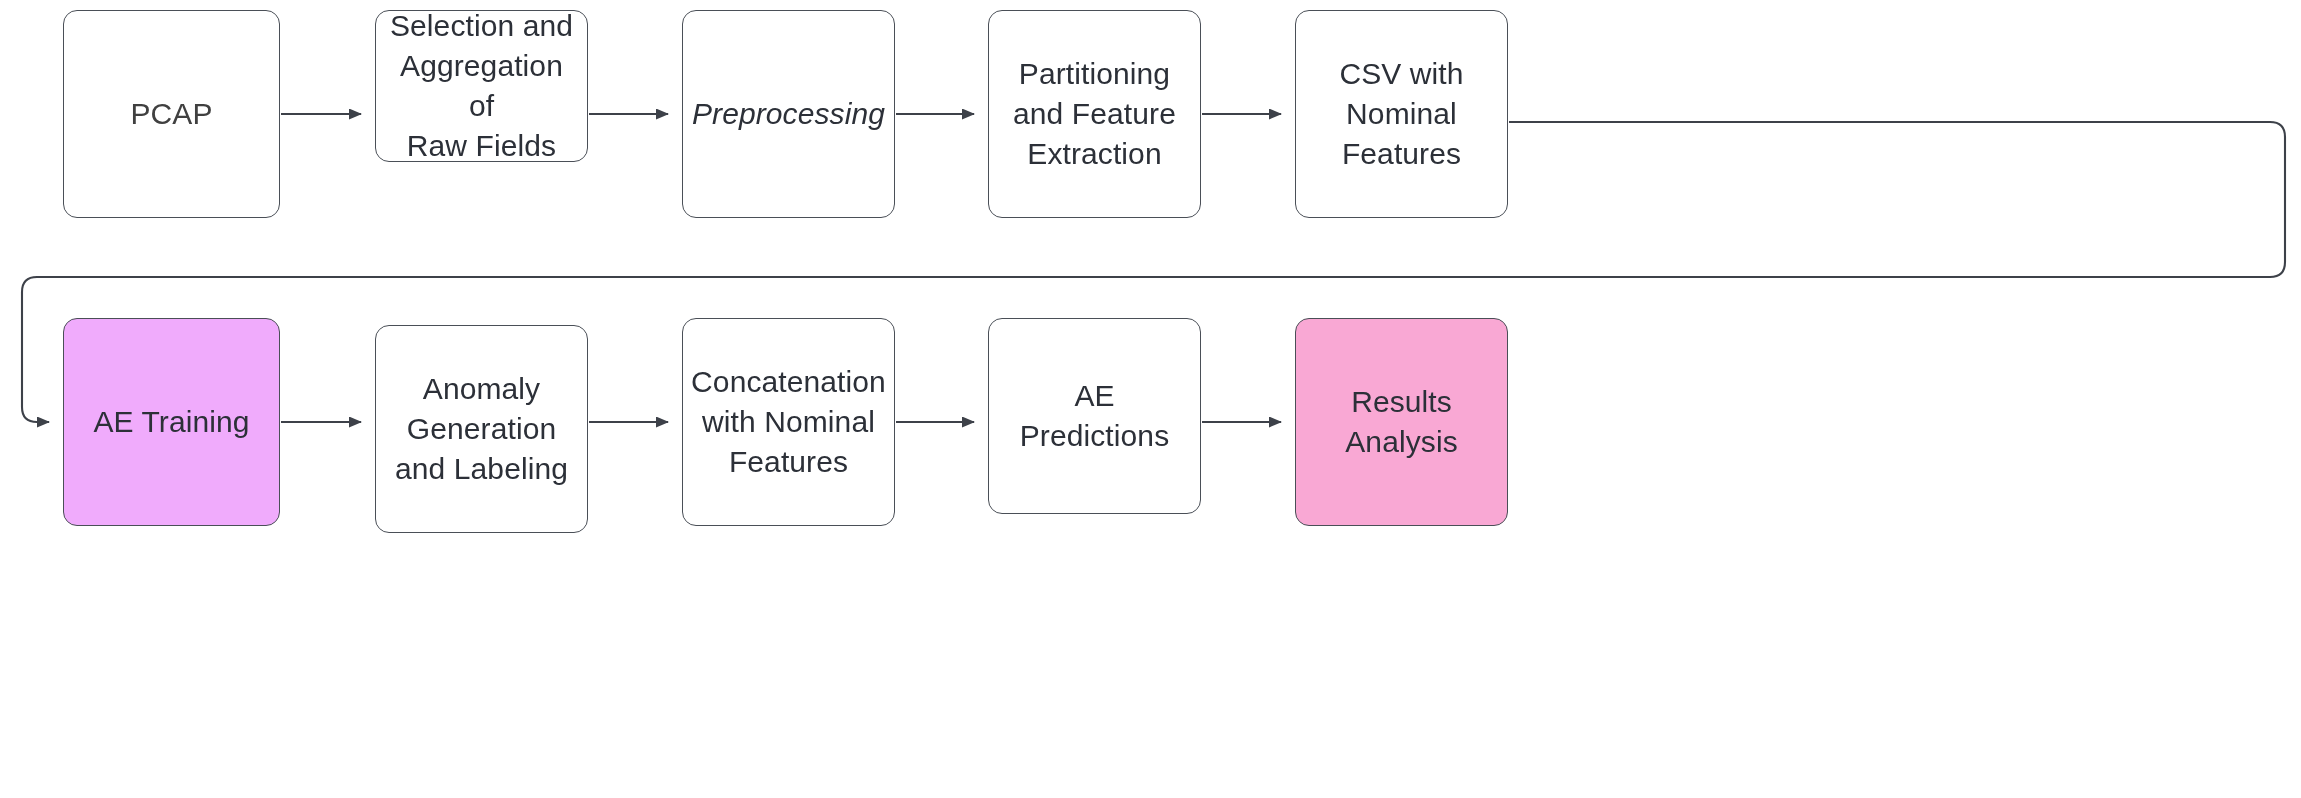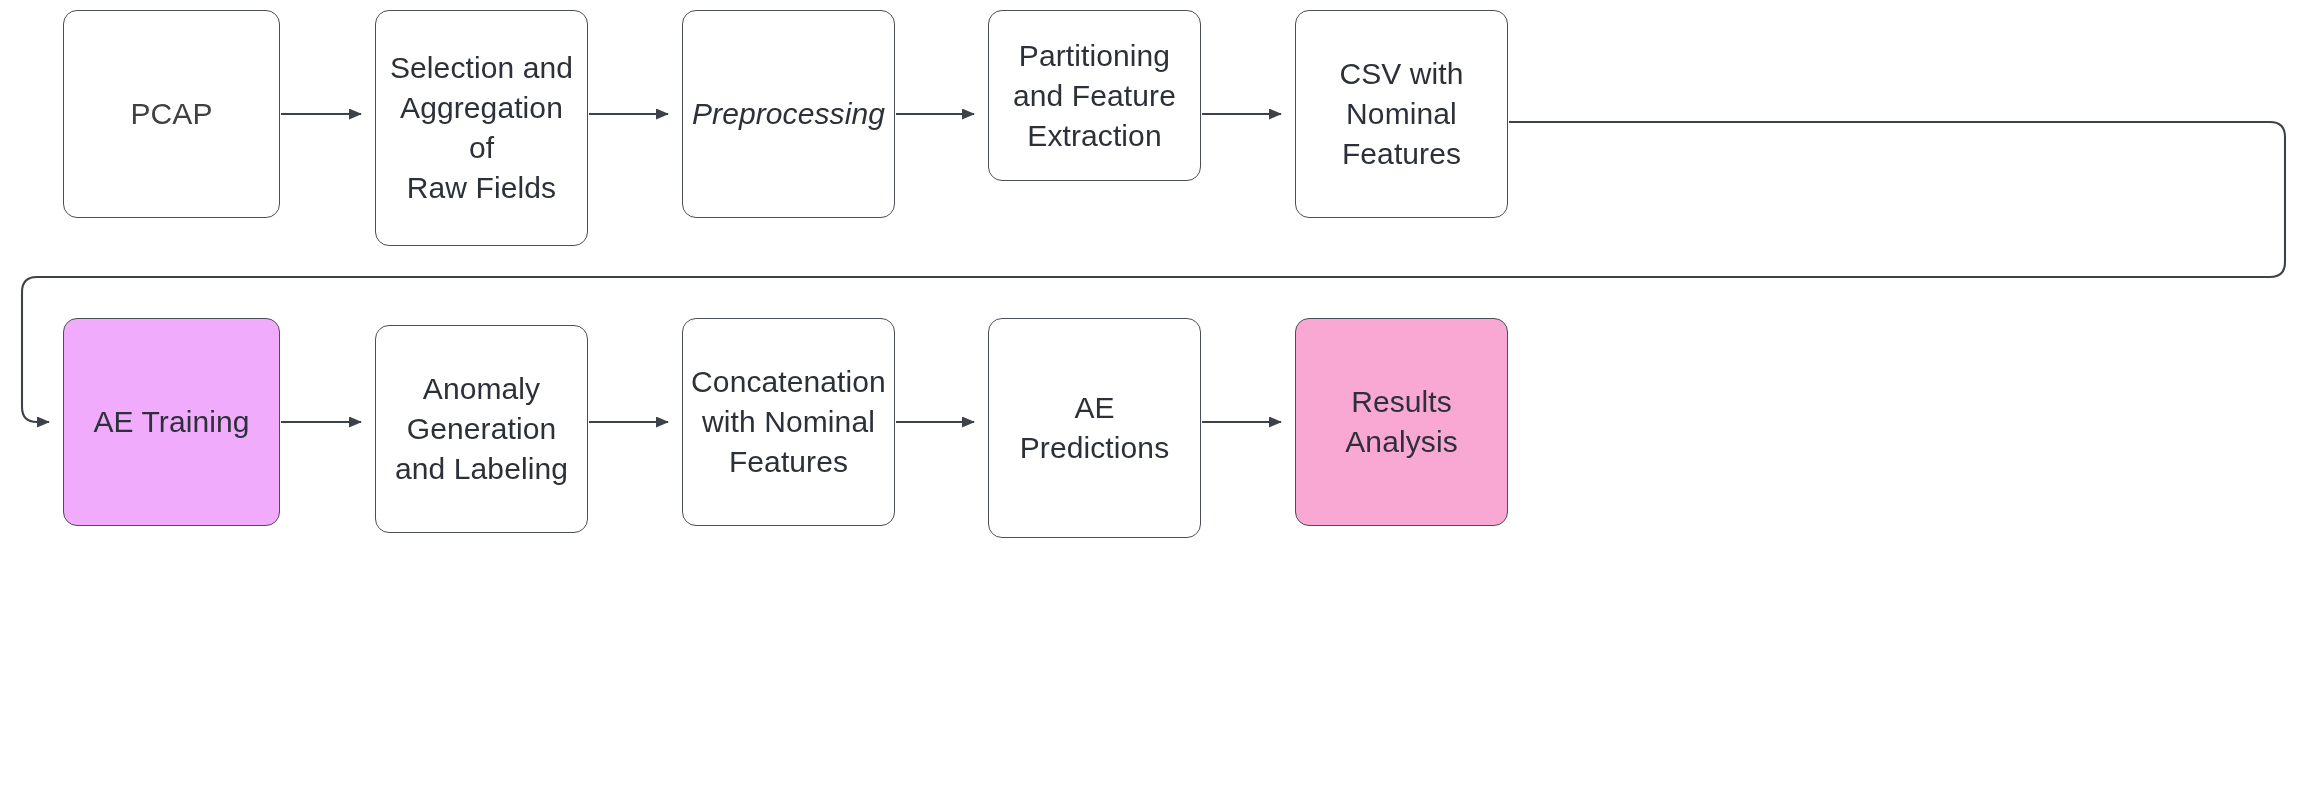--- a/index.html
+++ b/index.html
@@ -67,29 +67,29 @@
         <path d="M 589 422 L 668 422" marker-end="url(#arrowhead)"></path>
         <path d="M 896 422 L 974 422" marker-end="url(#arrowhead)"></path>
         <path d="M 1202 422 L 1281 422" marker-end="url(#arrowhead)"></path>
       </g>
   </svg>
 
   <div id="node-layer">
       <div class="node" style="left: 63px; top: 10px; width: 217px; height: 208px; background: rgb(255, 255, 255); border-color: rgb(74, 79, 87);">
         <span class="node-label" style="color: #404040;">PCAP</span>
       </div>
-      <div class="node" style="left: 375px; top: 10px; width: 213px; height: 236px; background: rgb(255, 255, 255); border-color: rgb(74, 79, 87);">
+      <div class="node" style="left: 375px; top: 10px; width: 213px; height: 152px; background: rgb(255, 255, 255); border-color: rgb(74, 79, 87);">
         <span class="node-label" style="color: rgb(44, 48, 56);">Selection and
 Aggregation of
 Raw Fields</span>
       </div>
       <div class="node" style="left: 682px; top: 10px; width: 213px; height: 208px; background: rgb(255, 255, 255); border-color: rgb(74, 79, 87); font-style: italic;">
         <span class="node-label" style="color: rgb(44, 48, 56);">Preprocessing</span>
       </div>
-      <div class="node" style="left: 988px; top: 10px; width: 213px; height: 171px; background: rgb(255, 255, 255); border-color: rgb(74, 79, 87);">
+      <div class="node" style="left: 988px; top: 10px; width: 213px; height: 208px; background: rgb(255, 255, 255); border-color: rgb(74, 79, 87);">
         <span class="node-label" style="color: rgb(44, 48, 56);">Partitioning
 and Feature
 Extraction</span>
       </div>
       <div class="node" style="left: 1295px; top: 10px; width: 213px; height: 208px; background: rgb(255, 255, 255); border-color: rgb(74, 79, 87);">
         <span class="node-label" style="color: rgb(44, 48, 56);">CSV with
 Nominal
 Features</span>
       </div>
       <div class="node" style="left: 63px; top: 318px; width: 217px; height: 208px; background: #f0abfc; border-color: rgb(74, 79, 87);">
@@ -98,21 +98,21 @@
       <div class="node" style="left: 375px; top: 325px; width: 213px; height: 208px; background: rgb(255, 255, 255); border-color: rgb(74, 79, 87);">
         <span class="node-label" style="color: rgb(44, 48, 56);">Anomaly
 Generation
 and Labeling</span>
       </div>
       <div class="node" style="left: 682px; top: 318px; width: 213px; height: 208px; background: rgb(255, 255, 255); border-color: rgb(74, 79, 87);">
         <span class="node-label" style="color: rgb(44, 48, 56);">Concatenation
 with Nominal
 Features</span>
       </div>
-      <div class="node" style="left: 988px; top: 318px; width: 213px; height: 220px; background: rgb(255, 255, 255); border-color: rgb(74, 79, 87);">
+      <div class="node" style="left: 988px; top: 318px; width: 213px; height: 196px; background: rgb(255, 255, 255); border-color: rgb(74, 79, 87);">
         <span class="node-label" style="color: rgb(44, 48, 56);">AE Predictions</span>
       </div>
       <div class="node" style="left: 1295px; top: 318px; width: 213px; height: 208px; background: #f9a8d4; border-color: rgb(74, 79, 87);">
         <span class="node-label" style="color: rgb(44, 48, 56);">Results
 Analysis</span>
       </div>
     </div>
 
 </div>
 

